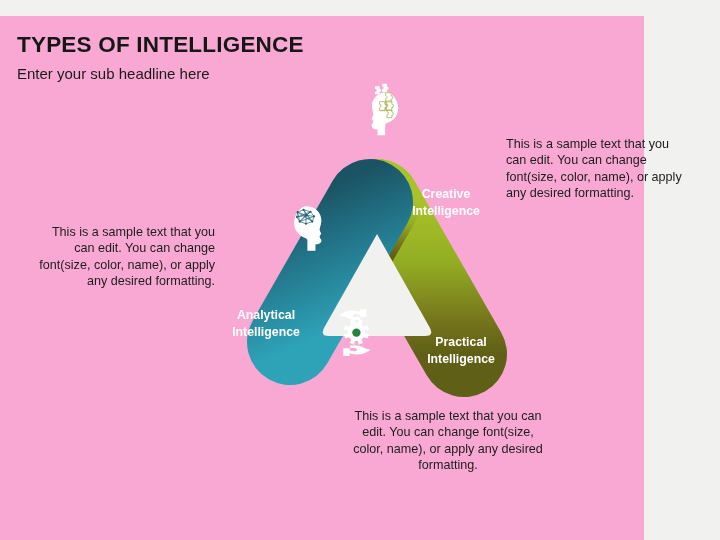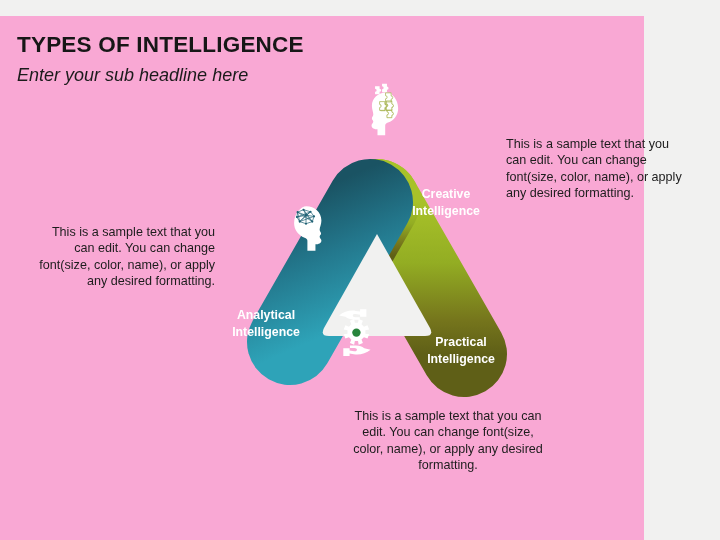--- a/index.html
+++ b/index.html
@@ -28,25 +28,24 @@
     font-size: 22.5px;
     font-weight: bold;
     letter-spacing: 0.2px;
     color: #171717;
     white-space: nowrap;
   }
   .subtitle {
     position: absolute;
     left: 17px;
     top: 49px;
-    font-size: 18px;
+    font-size: 15px;
     font-weight: normal;
     color: #1b1b1b;
     white-space: nowrap;
-    font-style: italic;
   }
   .sample-text {
     position: absolute;
     font-size: 12.6px;
     line-height: 16.4px;
     color: #1d1d1d;
   }
   .sample-left {
     left: 30px;
     top: 208px;

